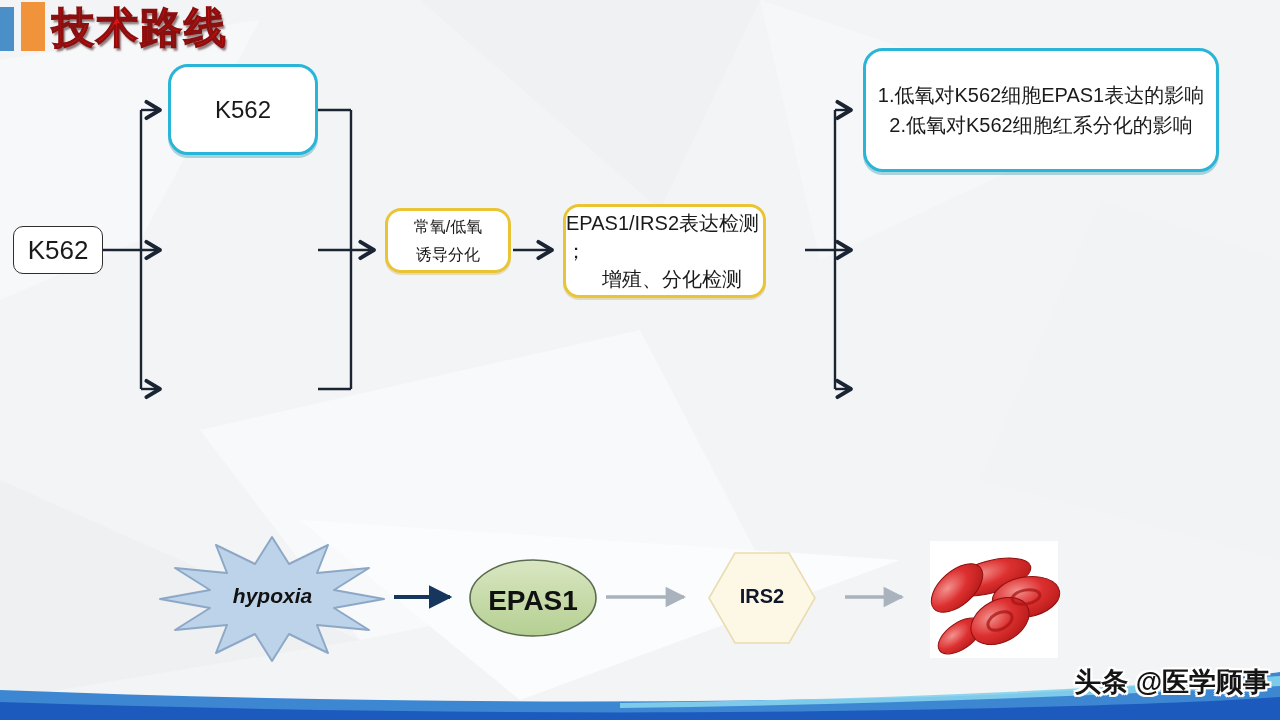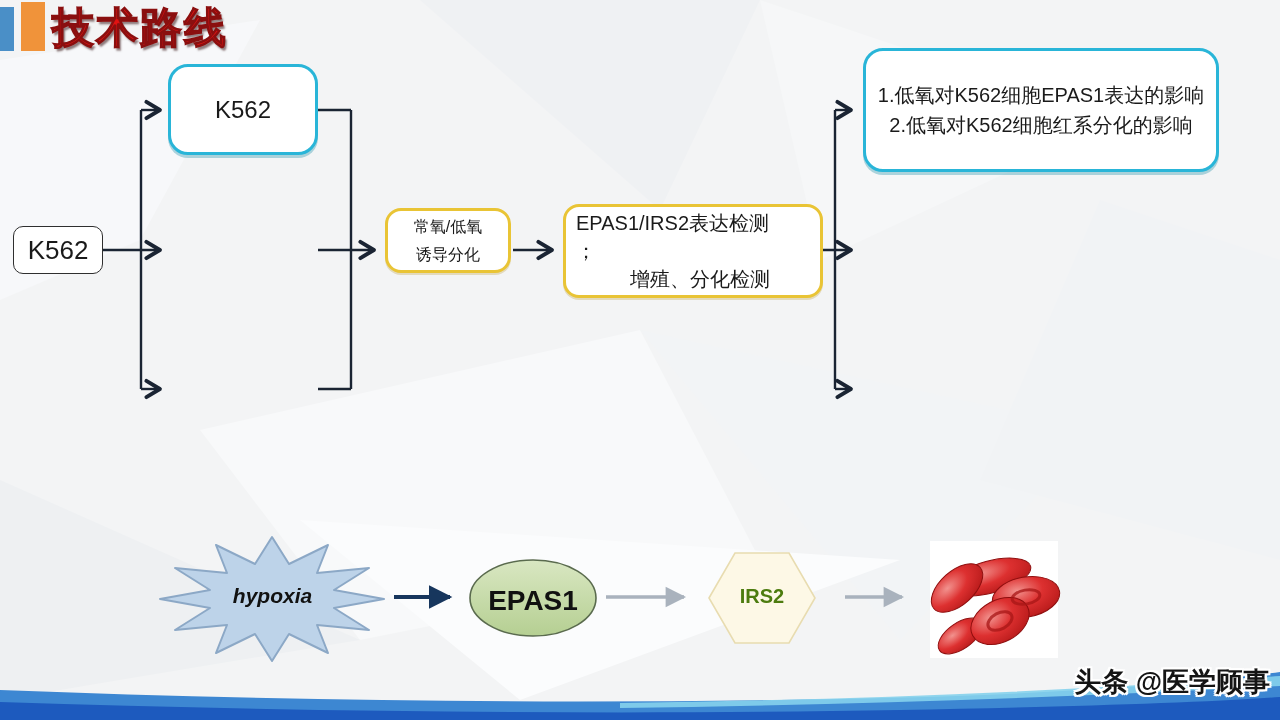--- a/index.html
+++ b/index.html
@@ -17,30 +17,30 @@
 
   
   .fbox{background:#ffffff;display:flex;flex-direction:column;align-items:center;justify-content:center;
         color:#1a1a1a;text-align:center;}
   .box-cyan{border:3px solid #29b5d8;border-radius:20px;box-shadow:0 3px 0 rgba(31,142,168,.35);}
   .box-gold{border:3px solid #e9c435;border-radius:16px;box-shadow:0 2px 0 rgba(180,140,20,.25);}
   .box-plain{border:1.5px solid #2f2f2f;border-radius:10px;}
   .box-cultured{left:168px;top:64px;width:150px;height:91px;font-size:24px;}
   .box-start{left:13px;top:226px;width:90px;height:48px;font-size:26px;}
   .box-treatment{left:385px;top:208px;width:126px;height:65px;font-size:16px;line-height:28px;}
-  .box-detection{left:563px;top:204px;width:260px;height:94px;font-size:20px;line-height:28px;
-                 align-items:flex-start;text-align:left;padding:3px 10px;}
-  .box-detection .indent{margin-left:54px;}
+  .box-detection{left:563px;top:204px;width:203px;height:94px;font-size:20px;line-height:28px;
+                 align-items:flex-start;text-align:left;padding:3px 0;}
+  .box-detection .indent{margin-left:36px;}
   .box-results{left:863px;top:48px;width:356px;height:124px;font-size:20px;line-height:30px;}
 
   
   .pw-label{font-weight:bold;color:#111;text-align:center;}
   .lbl-hypoxia{left:200px;top:584px;width:145px;font-size:21px;font-style:italic;}
   .lbl-epas1{left:470px;top:585px;width:126px;font-size:28px;}
-  .lbl-irs2{left:712px;top:585px;width:100px;font-size:20px;color:#4d7c0f;}
+  .lbl-irs2{left:712px;top:585px;width:100px;font-size:20px;color:#0f172a;}
 
   
   .watermark{right:10px;top:664px;font-size:27px;font-weight:bold;color:#141414;white-space:nowrap;
     text-shadow:-2px -2px 0 #fff,2px -2px 0 #fff,-2px 2px 0 #fff,2px 2px 0 #fff,0 2px 0 #fff,0 -2px 0 #fff,2px 0 0 #fff,-2px 0 0 #fff;}
 </style>
 </head>
 <body>
 
 <div class="slide">
 

